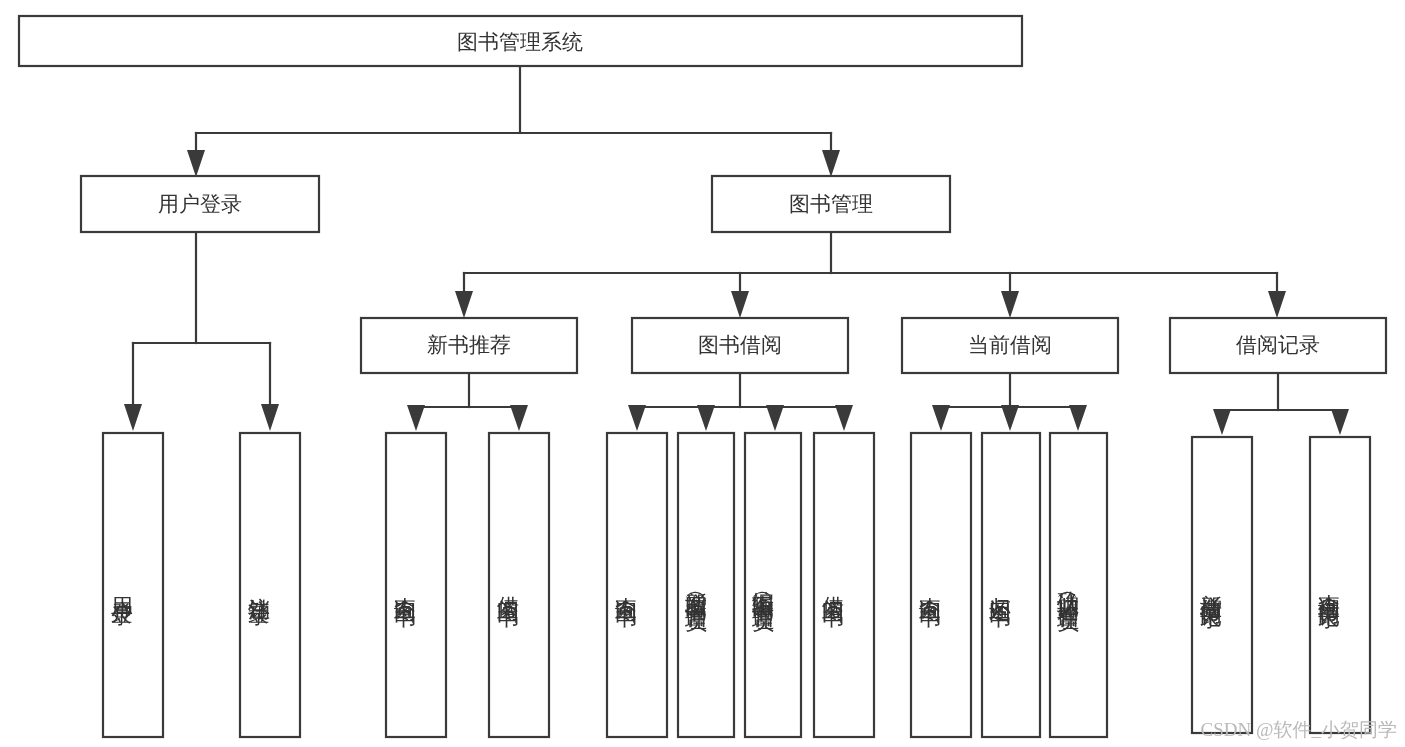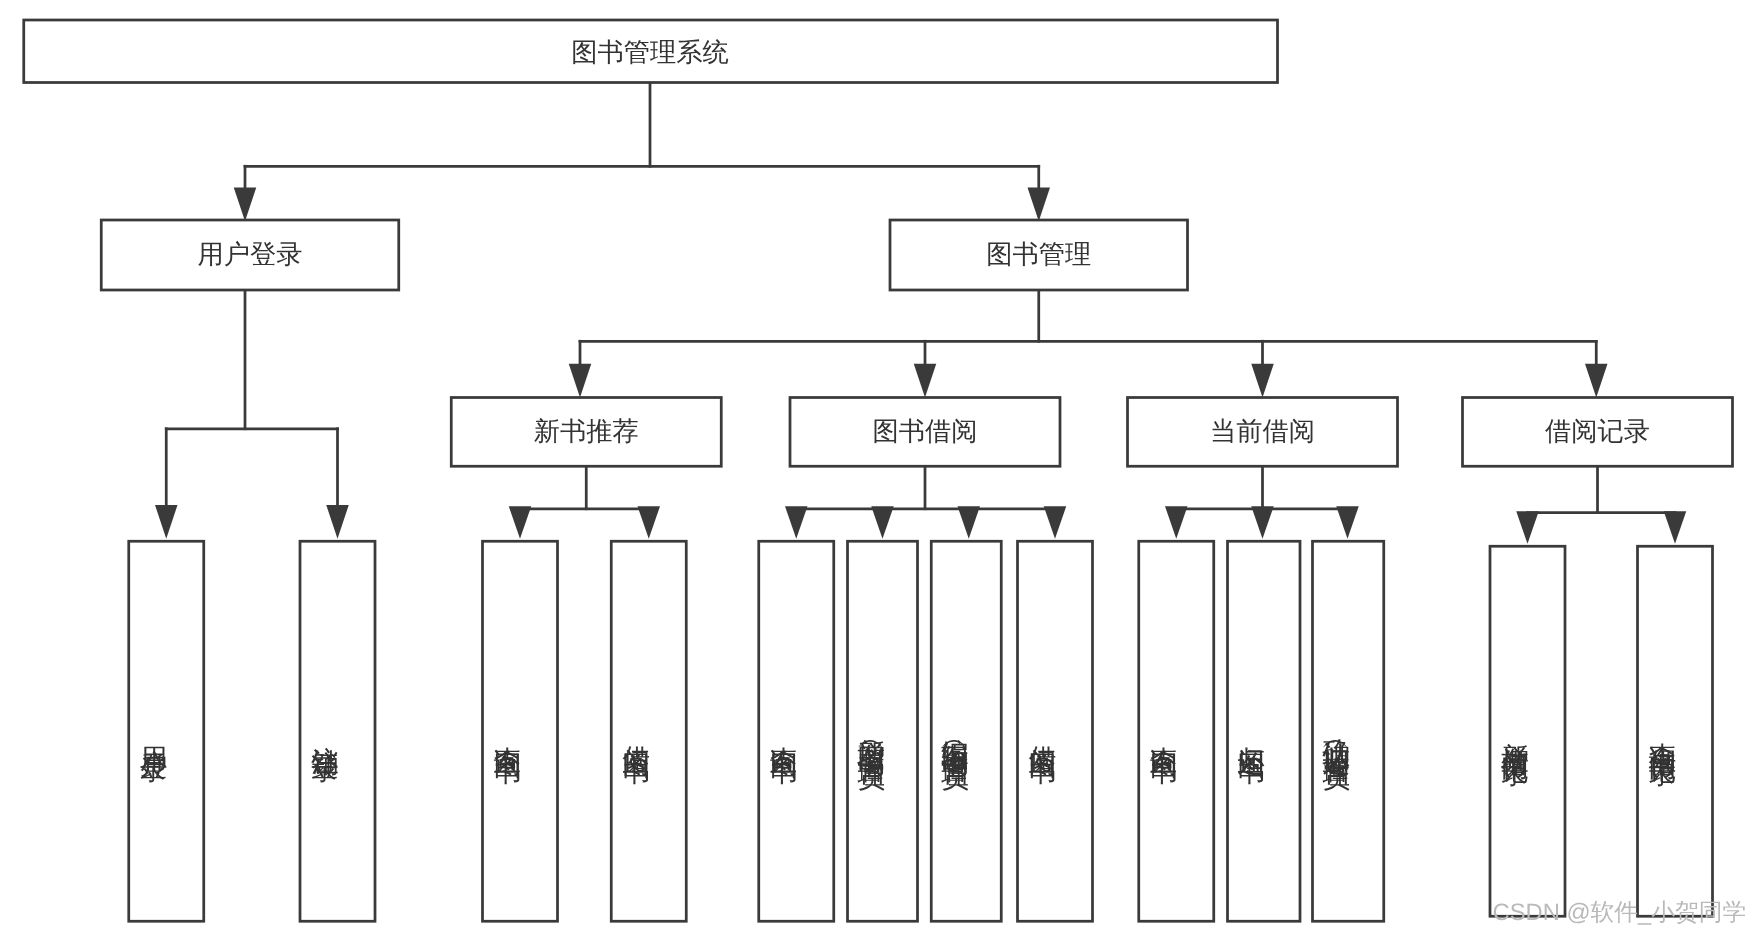--- a/index.html
+++ b/index.html
@@ -58,21 +58,21 @@
     line-height: 1.05;
     color: #333333;
     letter-spacing: 3px;
     white-space: nowrap;
     pointer-events: none;
   }
   .watermark {
     position: absolute;
     right: 8px;
     bottom: 4px;
-    font-family: Liberation Sans, sans-serif;
+    font-family: Liberation Serif, serif;
     font-size: 19px;
     color: #b9b9b9;
     white-space: nowrap;
     pointer-events: none;
   }
 </style>
 </head>
 <body>
 
 <div id="diagram-root">

